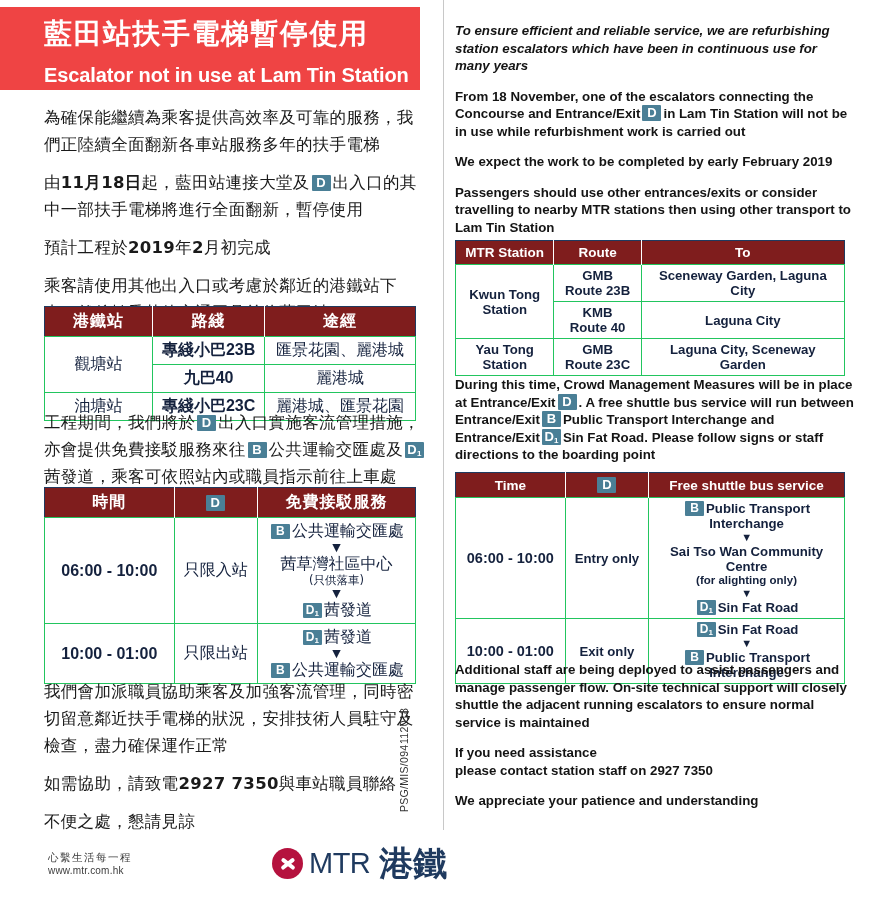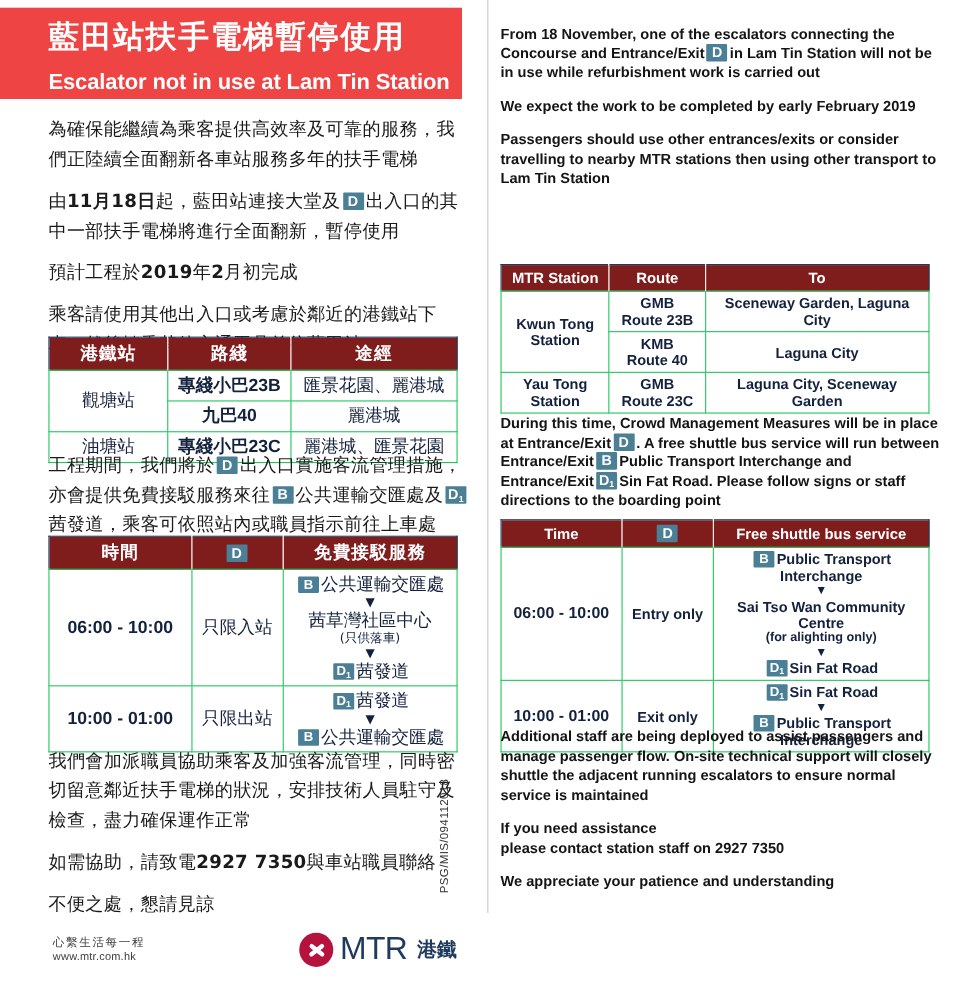--- a/index.html
+++ b/index.html
@@ -307,21 +307,21 @@
   .logo-mark::before { transform: translate(-50%,-50%) rotate(38deg); }
   .logo-mark::after  { transform: translate(-50%,-50%) rotate(-38deg); }
   .logo-text {
     font-size: 29px;
     font-weight: normal;
     color: #1f3a5f;
     letter-spacing: -0.5px;
     line-height: 31px;
   }
   .logo-cn {
-    font-size: 18px;
+    font-size: 34px;
     font-weight: bold;
     color: #1f3a5f;
     font-family: "DejaVu Sans", "Liberation Sans", sans-serif;
     line-height: 31px;
     margin-left: 3px;
   }
 </style>
 </head>
 <body>
 
@@ -418,20 +418,21 @@
       <p class="zh-p"><span>如需協助，請致電</span><b>2927 7350</b><span>與車站職員聯絡</span></p>
       <p class="zh-p">不便之處，懇請見諒</p>
     </div>
 
     <div class="refcode"><span>PSG/MIS/094</span><span class="gap">112018</span></div>
   </div>
 
   <div class="col-en">
 
     <div class="en-lead">
+      <p class="en-p italic">To ensure efficient and reliable service, we are refurbishing station escalators which have been in continuous use for many years</p>
       <p class="en-p"><span>From 18 November, one of the escalators connecting the Concourse and Entrance/Exit</span><span class="badge">D</span><span>in Lam Tin Station will not be in use while refurbishment work is carried out</span></p>
       <p class="en-p">We expect the work to be completed by early February 2019</p>
       <p class="en-p">Passengers should use other entrances/exits or consider travelling to nearby MTR stations then using other transport to Lam Tin Station</p>
     </div>
 
     <div class="tbl-routes-en">
       <table class="mtr tbl-en">
         <thead>
           <tr>
             <th style="width:25%">MTR Station</th>

